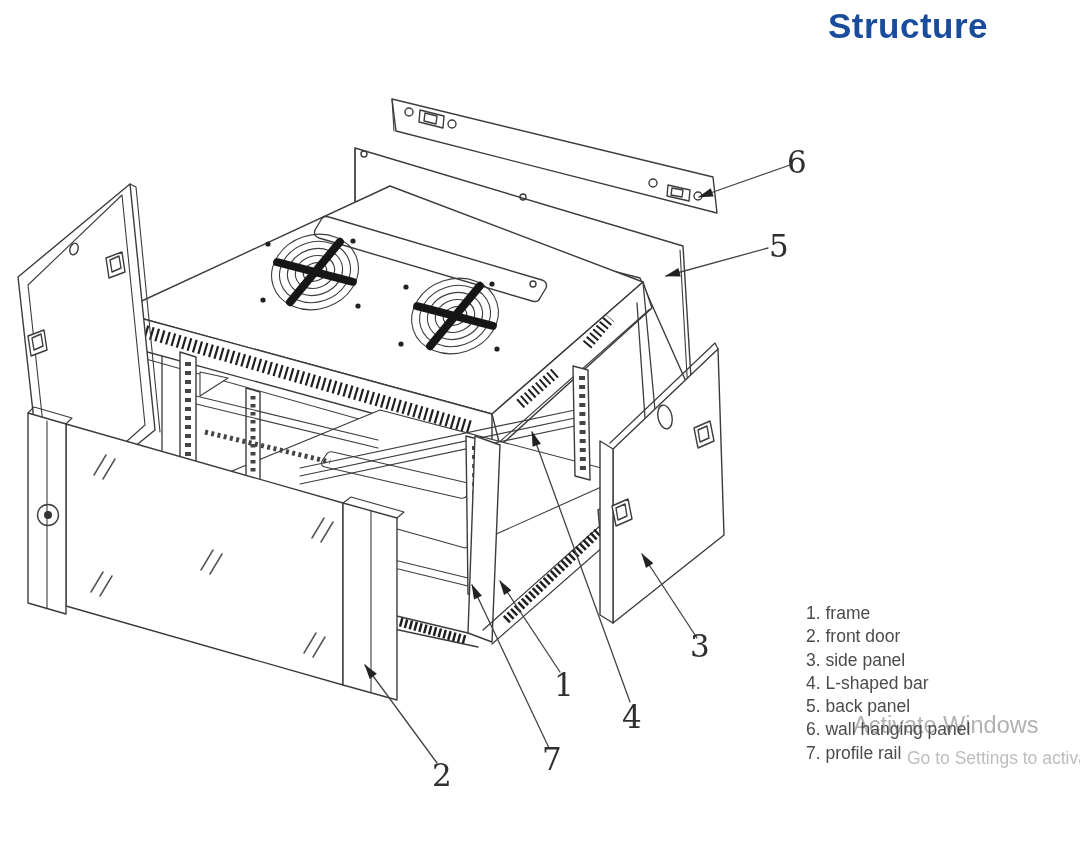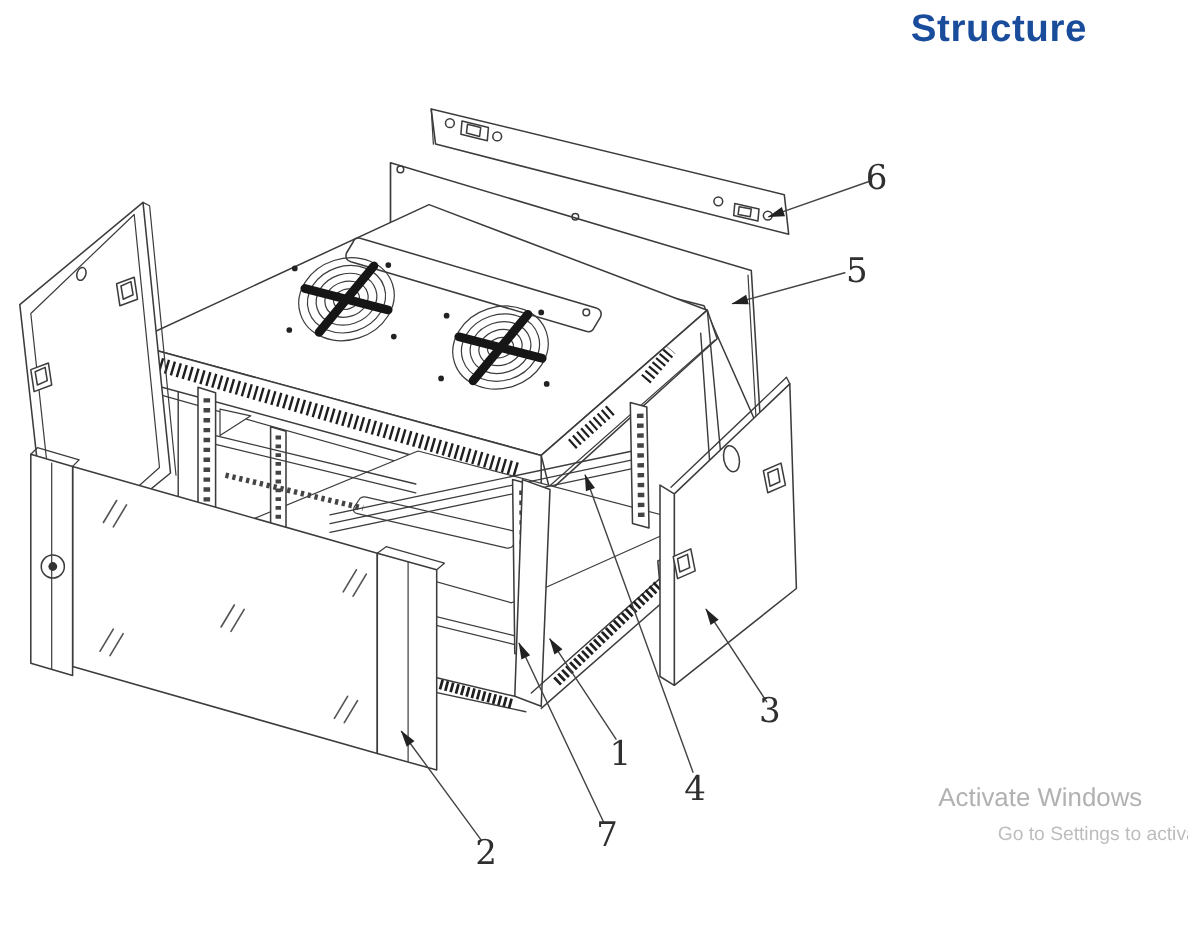--- a/index.html
+++ b/index.html
@@ -212,14 +212,23 @@
   <div class="callout" style="left:432px;top:760px;">2</div>
   <div class="callout" style="left:690px;top:631px;">3</div>
   <div class="callout" style="left:622px;top:702px;">4</div>
   <div class="callout" style="left:769px;top:231px;">5</div>
   <div class="callout" style="left:787px;top:147px;">6</div>
   <div class="callout" style="left:542px;top:744px;">7</div>
 
   <div class="watermark wm1">Activate Windows</div>
   <div class="watermark wm2">Go to Settings to activate</div>
 
+  <div class="parts-list">
+    <div>1. frame</div>
+    <div>2. front door</div>
+    <div>3. side panel</div>
+    <div>4. L-shaped bar</div>
+    <div>5. back panel</div>
+    <div>6. wall hanging panel</div>
+    <div>7. profile rail</div>
+  </div>
 
 </div>
 
 </body></html>

